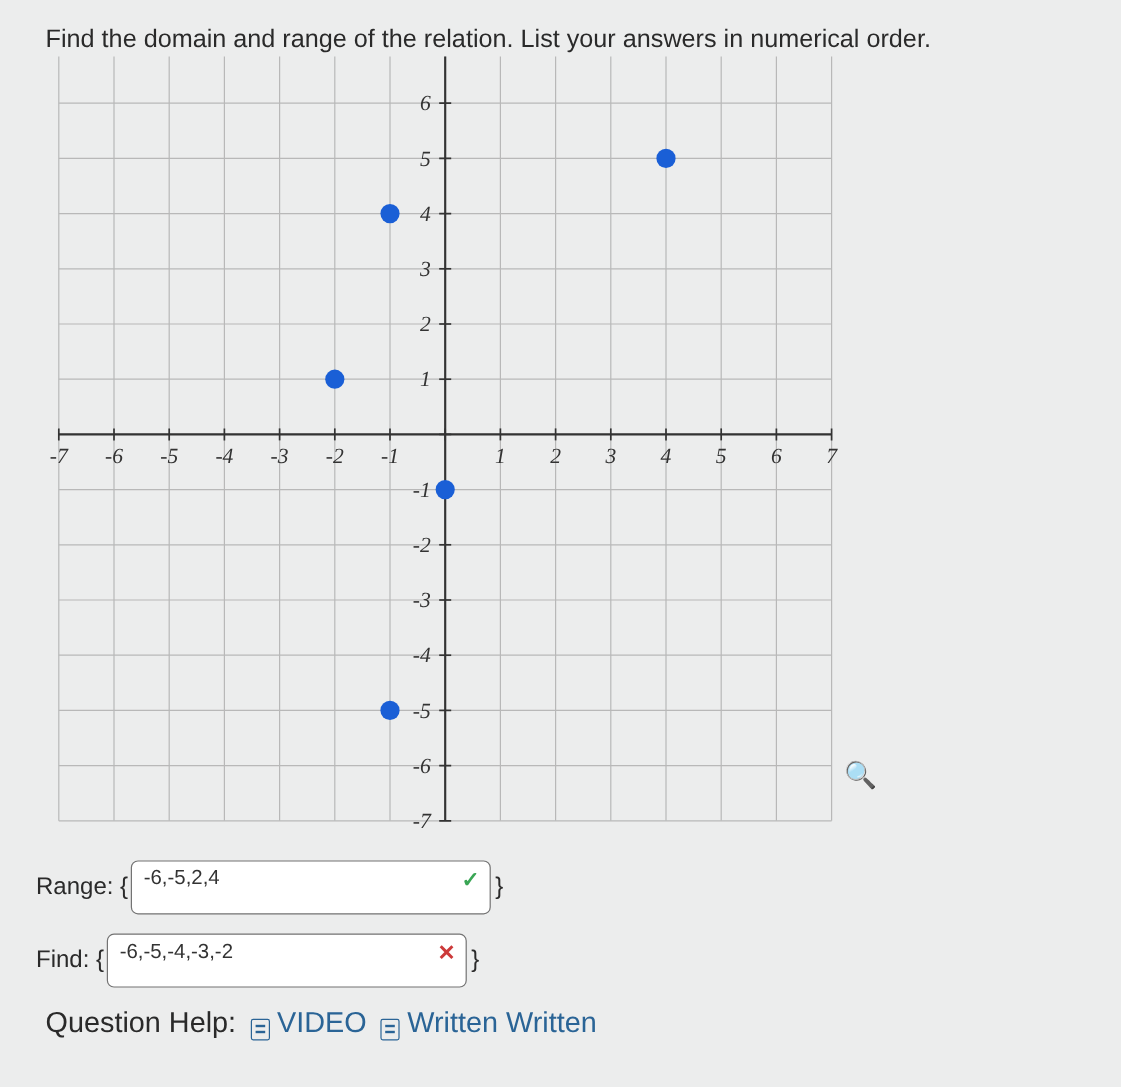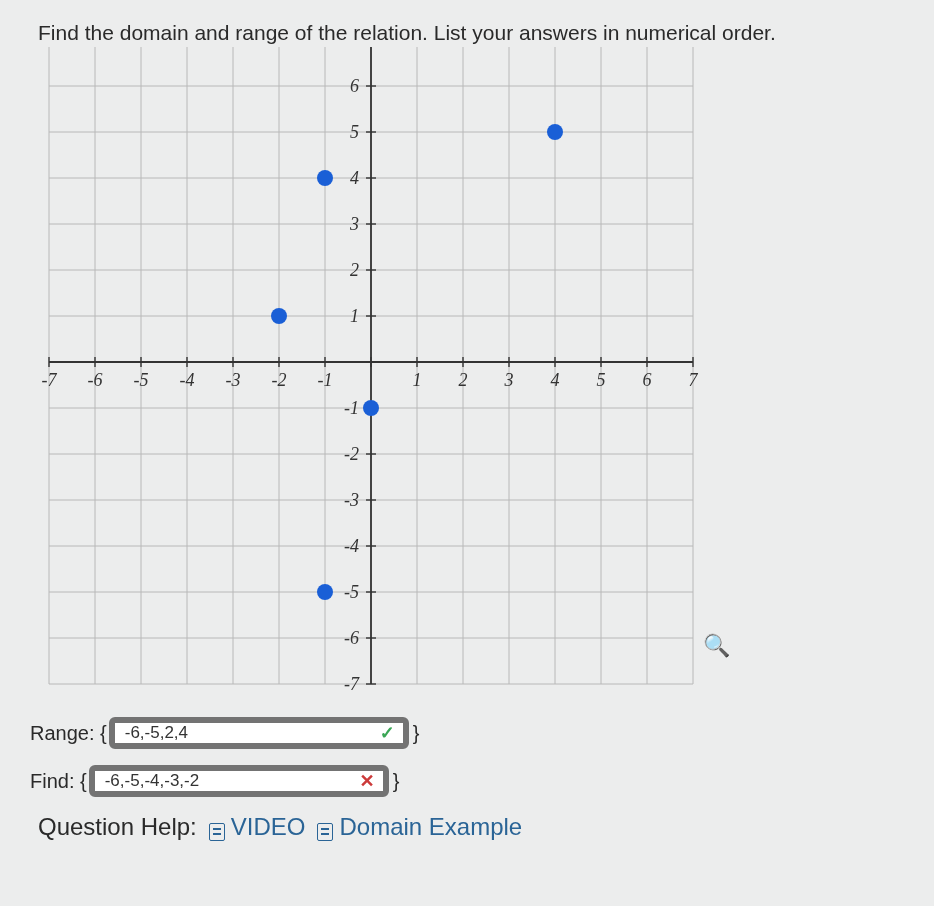--- a/index.html
+++ b/index.html
@@ -39,27 +39,26 @@
     }
     .answer-row {
       display: flex;
       align-items: center;
       font-size: 20px;
       margin-bottom: 16px;
     }
     .answer-label { margin-right: 2px; }
     .answer-input {
       display: inline-flex;
-      align-items: center;
-      border: 6px solid #737373;
+      border: 1px solid #737373;
       border-radius: 6px;
       background: #fff;
       padding: 4px 8px 4px 10px;
       min-width: 300px;
-      height: 32px;
+      height: 45px;
       font-size: 17px;
       color: #333;
       position: relative;
     }
     .answer-value { flex: 1; }
     .fb-icon { font-weight: bold; font-size: 18px; margin-left: 6px; }
     .fb-correct { color: #3aa655; }
     .fb-wrong { color: #cc3a3a; }
     .close-brace { margin-left: 4px; }
     .help-row {
@@ -235,15 +234,15 @@
 </div>
 
 <div class="help-row">
   <span>Question Help:</span>
   <span class="help-link">
     <span class="doc-icon"></span>
     <span>VIDEO</span>
   </span>
   <span class="help-link">
     <span class="doc-icon"></span>
-    <span>Domain Example</span>
+    <span>Written Written</span>
   </span>
 </div>
 
 </body></html>

